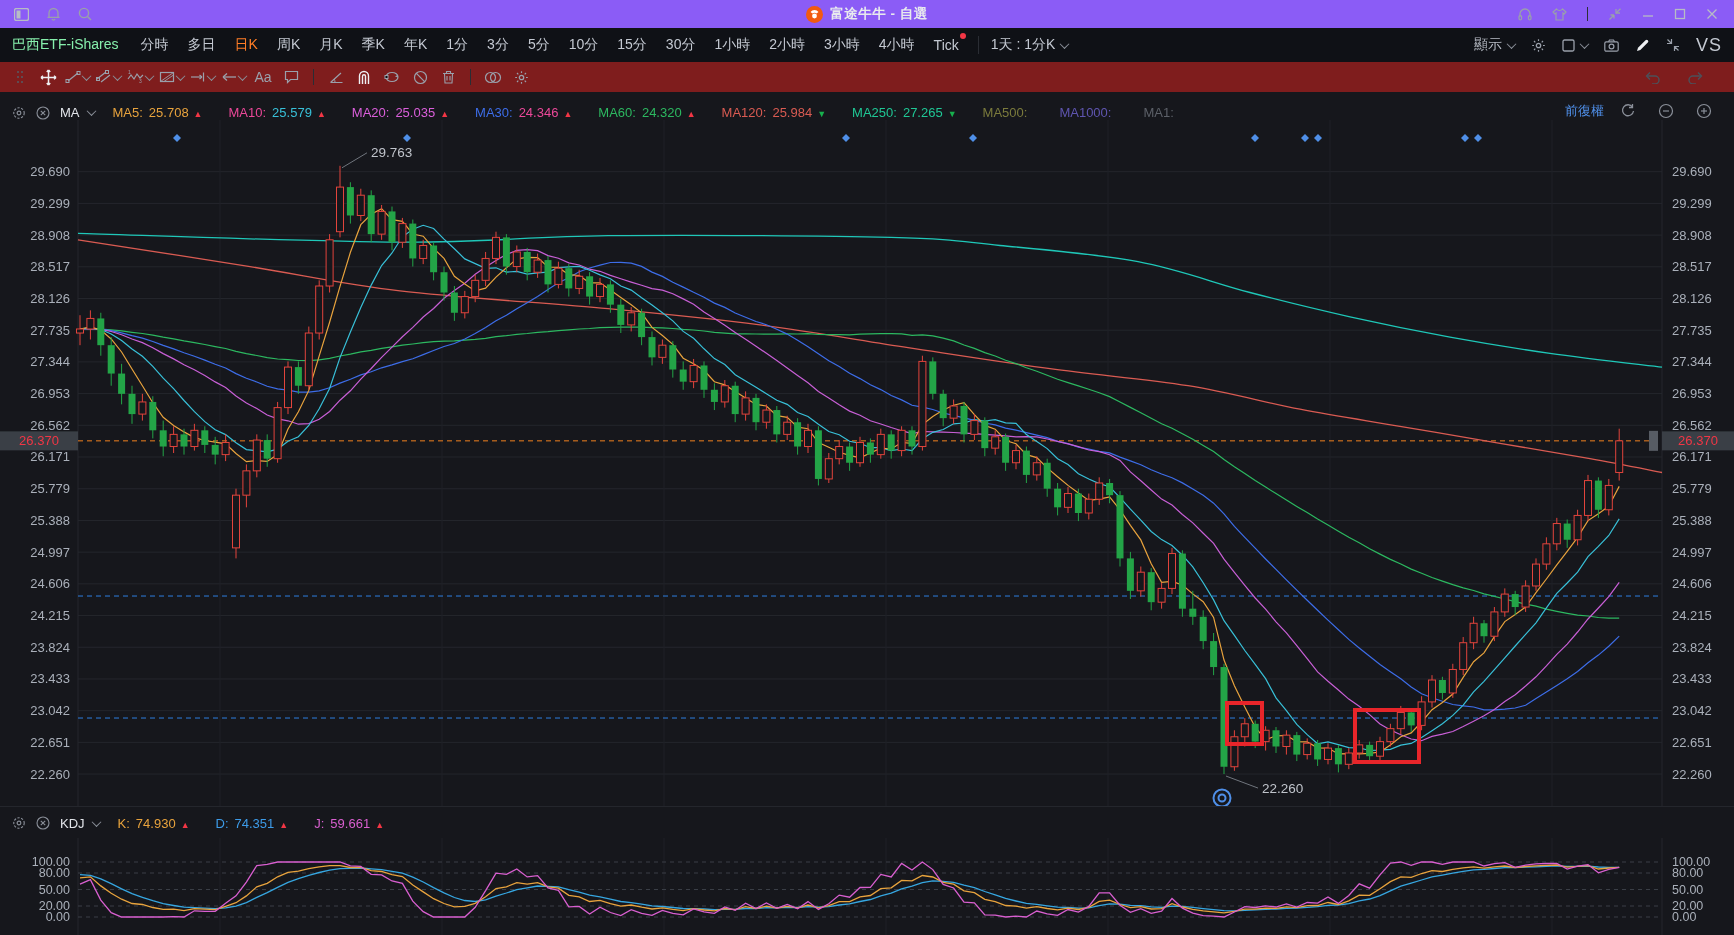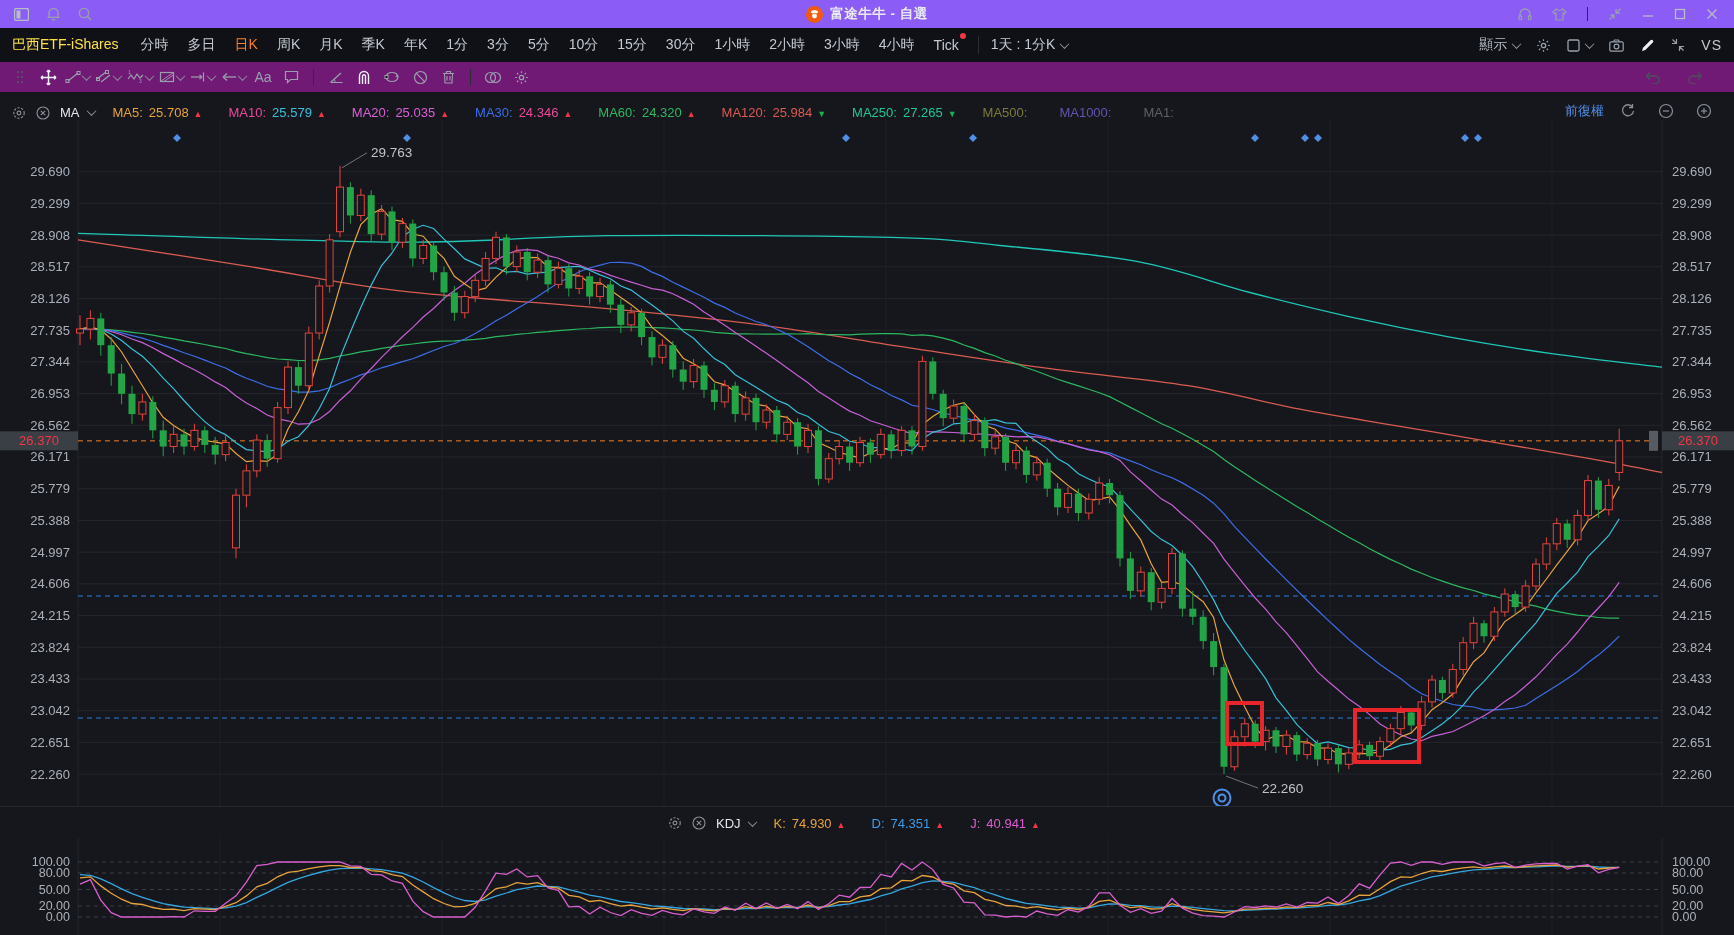--- a/index.html
+++ b/index.html
@@ -11,52 +11,52 @@
   .tb-center{position:absolute;left:0;right:0;top:0;height:28px;display:flex;align-items:center;justify-content:center;gap:7px;pointer-events:none;}
   .tb-title{color:#e8eaee;font-size:13.5px;font-weight:bold;letter-spacing:.5px;}
   .logo{width:17px;height:17px;border-radius:50%;background:#f25a10;display:inline-flex;align-items:center;justify-content:center;}
   .tb-right{margin-left:auto;display:flex;align-items:center;gap:20px;padding-right:16px;}
   .ticon{display:inline-flex;align-items:center;justify-content:center;color:#9aa0ab;}
   .ticon svg{display:block;}
   .vsep{width:1px;height:14px;background:#2c2f36;}
   
   .tabbar{position:absolute;top:28px;left:0;right:0;height:34px;background:#0f1116;border-bottom:1px solid #06070a;
           display:flex;align-items:center;padding:0 12px;font-size:14px;}
-  .symbol{color:#fde047;margin-right:22px;white-space:nowrap;}
+  .symbol{color:#86efac;margin-right:22px;white-space:nowrap;}
   .tabs{display:flex;align-items:center;}
   .tab{color:#c4c9d2;margin-right:19px;cursor:pointer;position:relative;white-space:nowrap;}
   .tab.active{color:#ff7d26;}
   .reddot{position:absolute;top:-4px;right:-7px;width:6px;height:6px;border-radius:50%;background:#f23645;}
   .period{display:flex;align-items:center;color:#c4c9d2;padding-left:12px;border-left:1px solid #2a2d34;white-space:nowrap;}
   .chev{width:6px;height:6px;border-right:1.5px solid #8a8f99;border-bottom:1.5px solid #8a8f99;
         transform:rotate(45deg) translate(-1px,-1px);display:inline-block;margin-left:6px;}
   .tabbar-right{margin-left:auto;display:flex;align-items:center;gap:16px;color:#b9bec7;}
-  .vs{font-size:14px;color:#c4c9d2;letter-spacing:1px;}
+  .vs{font-size:18px;color:#c4c9d2;letter-spacing:1px;}
   
-  .toolbar{position:absolute;top:62px;left:0;right:0;height:30px;background:#701a75;display:flex;align-items:center;
+  .toolbar{position:absolute;top:62px;left:0;right:0;height:30px;background:#7f1d1d;display:flex;align-items:center;
            padding:0 6px;border-bottom:4px solid #ffffff;}
   .tool{display:inline-flex;align-items:center;justify-content:center;min-width:22px;height:24px;color:#9aa0ab;margin:0 3px;}
   .tool.bright{color:#eef0f3;}
   .tool .chev{margin-left:2px;}
   .tsep{width:1px;height:16px;background:#2a2d34;margin:0 8px;}
   .toolbar-right{margin-left:auto;display:flex;gap:16px;padding-right:18px;color:#4c515a;}
   
   .chart{position:absolute;top:92px;left:0;right:0;bottom:0;background:#16171c;}
   .ma-row{position:absolute;top:0;left:0;right:0;height:28px;display:flex;align-items:flex-end;padding:0 12px;font-size:13px;gap:0;}
   .ind-icon{display:inline-flex;align-items:center;justify-content:center;color:#8a8f99;margin-right:10px;}
   .ind-name{color:#e2e5ea;margin-right:2px;}
   .legend{display:flex;align-items:center;margin-left:18px;}
   .legend-item{margin-right:26px;white-space:nowrap;}
   .legend-item .val{margin-left:6px;}
   .arr{font-size:9px;margin-left:5px;}
   .ma-right{margin-left:auto;display:flex;align-items:center;gap:12px;}
   .adjust{color:#4f8fe8;font-size:13px;margin-right:4px;}
   svg text{font-family:"Liberation Sans",sans-serif;}
   .kdj-row{position:absolute;top:714px;left:0;right:0;height:32px;display:flex;align-items:center;
-           padding:0 12px;font-size:13px;border-top:1px solid #24262c;justify-content:center;}
+           padding:0 12px;font-size:13px;border-top:1px solid #24262c;}
 </style>
 </head>
 <body>
 
 <div class="window">
 
   <div class="titlebar">
     <div class="tb-left">
       <span class="ticon">
         <svg width="15" height="13" viewBox="0 0 15 13">
@@ -793,21 +793,21 @@
             <path d="M4.8 4.8 L9.2 9.2 M9.2 4.8 L4.8 9.2" stroke="currentColor" stroke-width="1.1"></path>
           </svg>
       </span>
       <span style="display:inline-flex;align-items:center;">
         <span class="ind-name">KDJ</span>
         <i class="chev"></i>
       </span>
       <span class="legend">
           <span class="legend-item"><span style="color: rgb(232, 163, 61);">K:</span><span class="val" style="color: rgb(232, 163, 61);">74.930</span><span class="arr" style="color: rgb(242, 54, 69);">▲</span></span>
           <span class="legend-item"><span style="color: rgb(61, 155, 232);">D:</span><span class="val" style="color: rgb(61, 155, 232);">74.351</span><span class="arr" style="color: rgb(242, 54, 69);">▲</span></span>
-          <span class="legend-item"><span style="color: rgb(217, 95, 208);">J:</span><span class="val" style="color: rgb(217, 95, 208);">40.941</span><span class="arr" style="color: rgb(242, 54, 69);">▲</span></span>
+          <span class="legend-item"><span style="color: rgb(217, 95, 208);">J:</span><span class="val" style="color: rgb(217, 95, 208);">59.661</span><span class="arr" style="color: rgb(242, 54, 69);">▲</span></span>
         </span>
     </div>
 
     <svg id="kdjSvg" style="position:absolute;top:746px;left:0;" width="1734" height="97">
         <line x1="220" y1="0" x2="220" y2="97" stroke="#1e2026"></line>
         <line x1="442" y1="0" x2="442" y2="97" stroke="#1e2026"></line>
         <line x1="664" y1="0" x2="664" y2="97" stroke="#1e2026"></line>
         <line x1="886" y1="0" x2="886" y2="97" stroke="#1e2026"></line>
         <line x1="1108" y1="0" x2="1108" y2="97" stroke="#1e2026"></line>
         <line x1="1330" y1="0" x2="1330" y2="97" stroke="#1e2026"></line>

